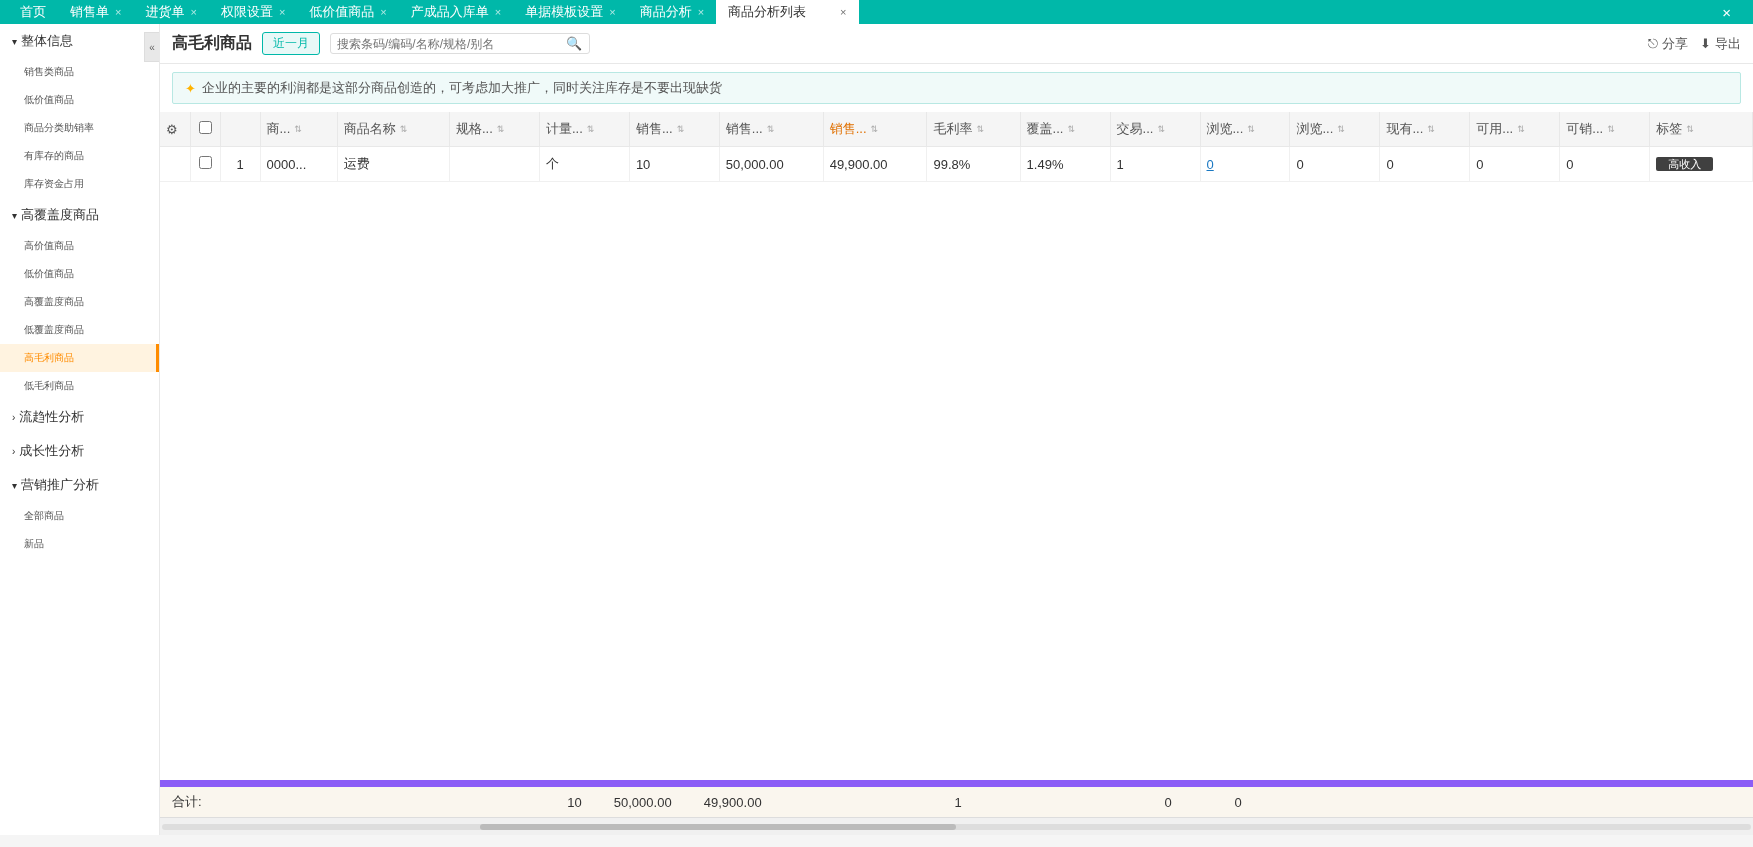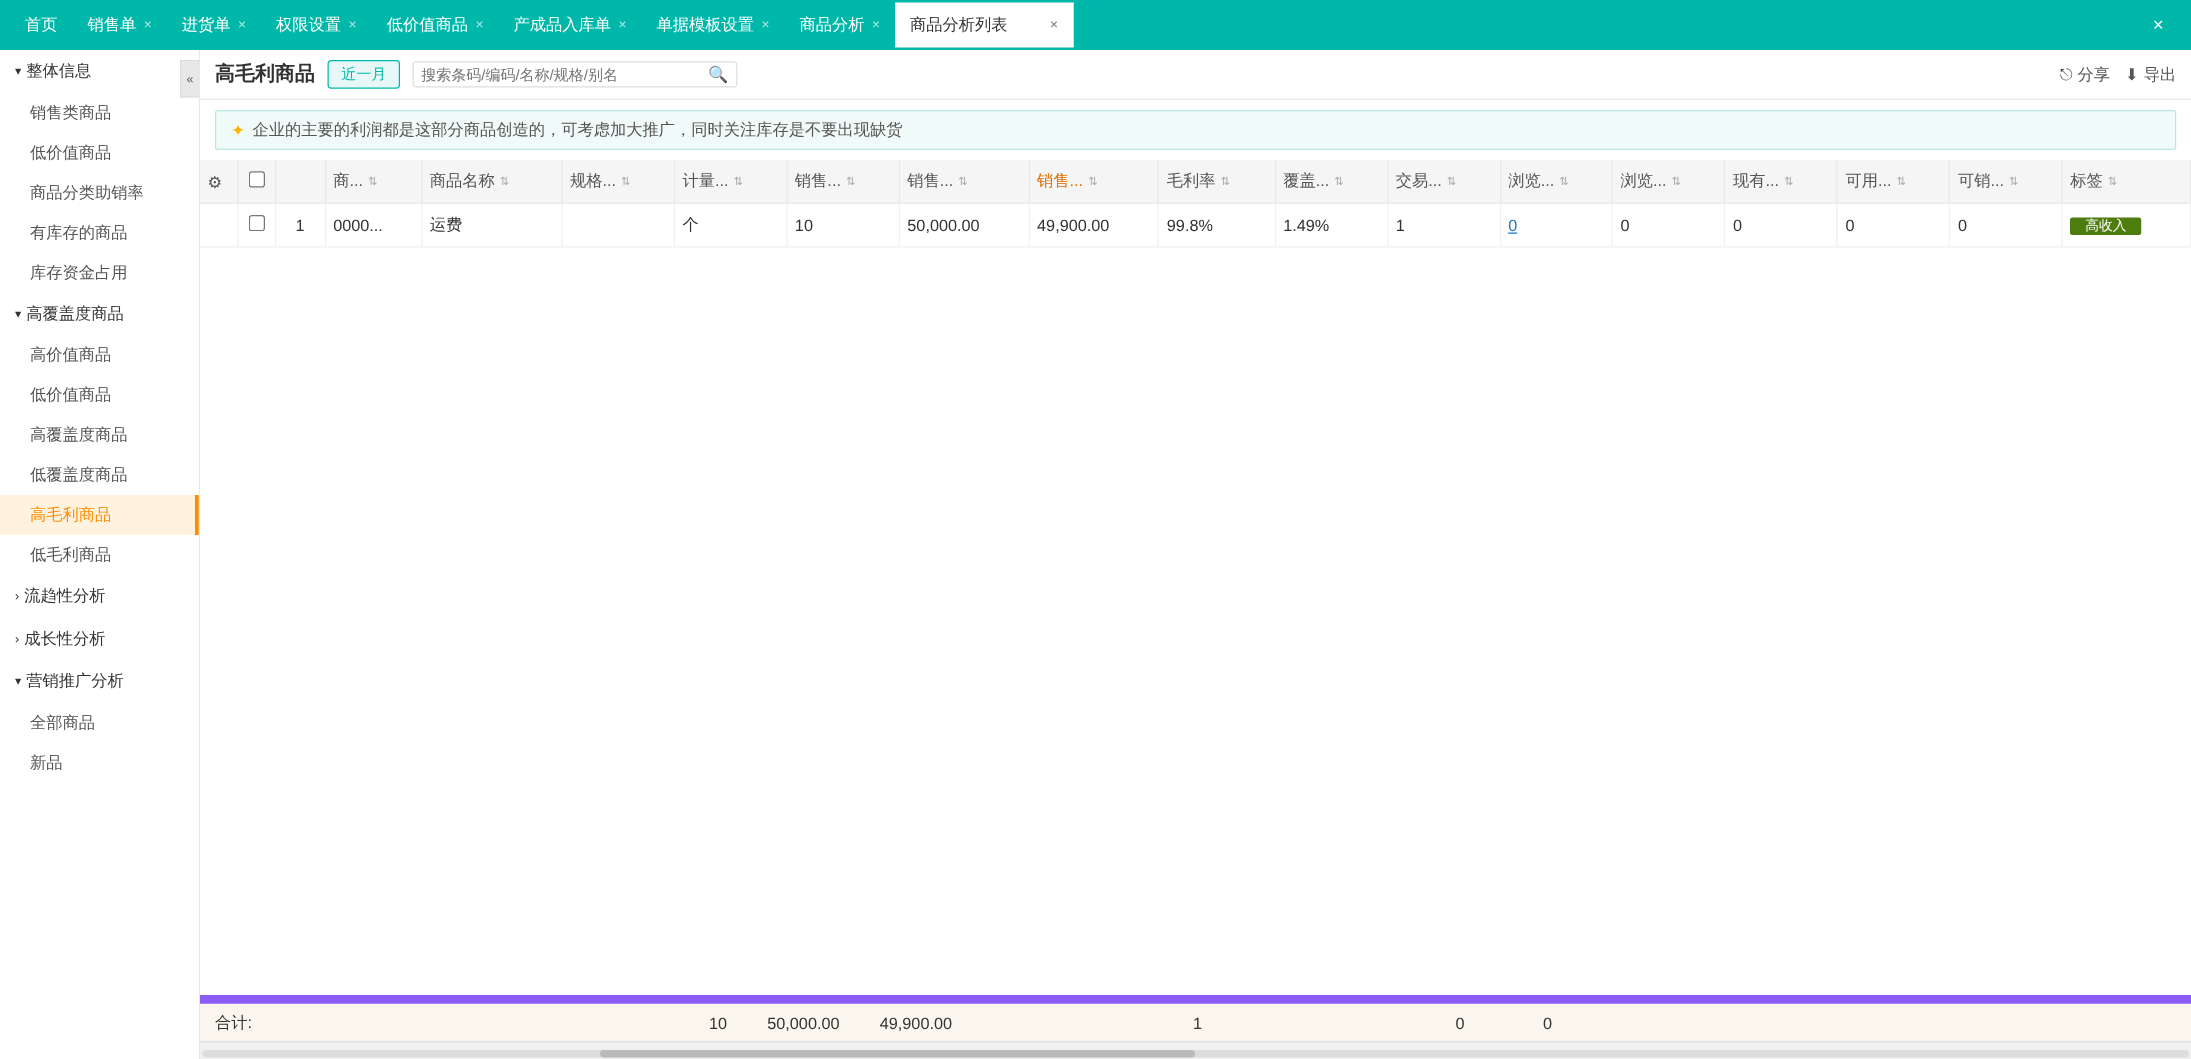--- a/index.html
+++ b/index.html
@@ -3,21 +3,21 @@
   <meta charset="utf-8">
   <style>
     * { box-sizing: border-box; margin: 0; padding: 0; font-family: 'Microsoft YaHei', Arial, sans-serif; font-size: 13px; }
     body { background: #f5f5f5; overflow: hidden; }
 
     
     .top-nav {
       background: #00b8a9;
       display: flex;
       align-items: center;
-      height: 40px;
+      height: 24px;
       padding: 0 8px;
       color: #fff;
       user-select: none;
     }
     .top-nav .nav-item {
       padding: 0 12px;
       height: 36px;
       display: flex;
       align-items: center;
       cursor: pointer;
@@ -54,21 +54,21 @@
       color: #333;
       font-size: 13px;
       cursor: pointer;
       display: flex;
       align-items: center;
       gap: 4px;
     }
     .sidebar-item {
       padding: 7px 12px 7px 24px;
       color: #555;
-      font-size: 13px;
+      font-size: 10px;
       cursor: pointer;
     }
     .sidebar-item.active {
       background: #fff3e0;
       color: #ff8c00;
       border-right: 3px solid #ff8c00;
     }
     .collapse-arrow { font-size: 10px; }
 
     
@@ -203,21 +203,21 @@
       padding: 8px 6px;
       color: #333;
       border-right: 1px solid #f0f0f0;
       white-space: nowrap;
     }
     .col-num { width: 40px; text-align: center; }
     .col-check { width: 30px; text-align: center; }
     .col-settings { width: 30px; text-align: center; }
     .tag-green {
       color: #fff;
-      background: #4d7c0f;
+      background: #404040;
       padding: 1px 12px;
       border-radius: 2px;
       font-size: 11px;
     }
     .link-blue { color: #1a78c2; cursor: pointer; text-decoration: underline; }
 
     
     .footer-total {
       position: absolute;
       bottom: 18px;

